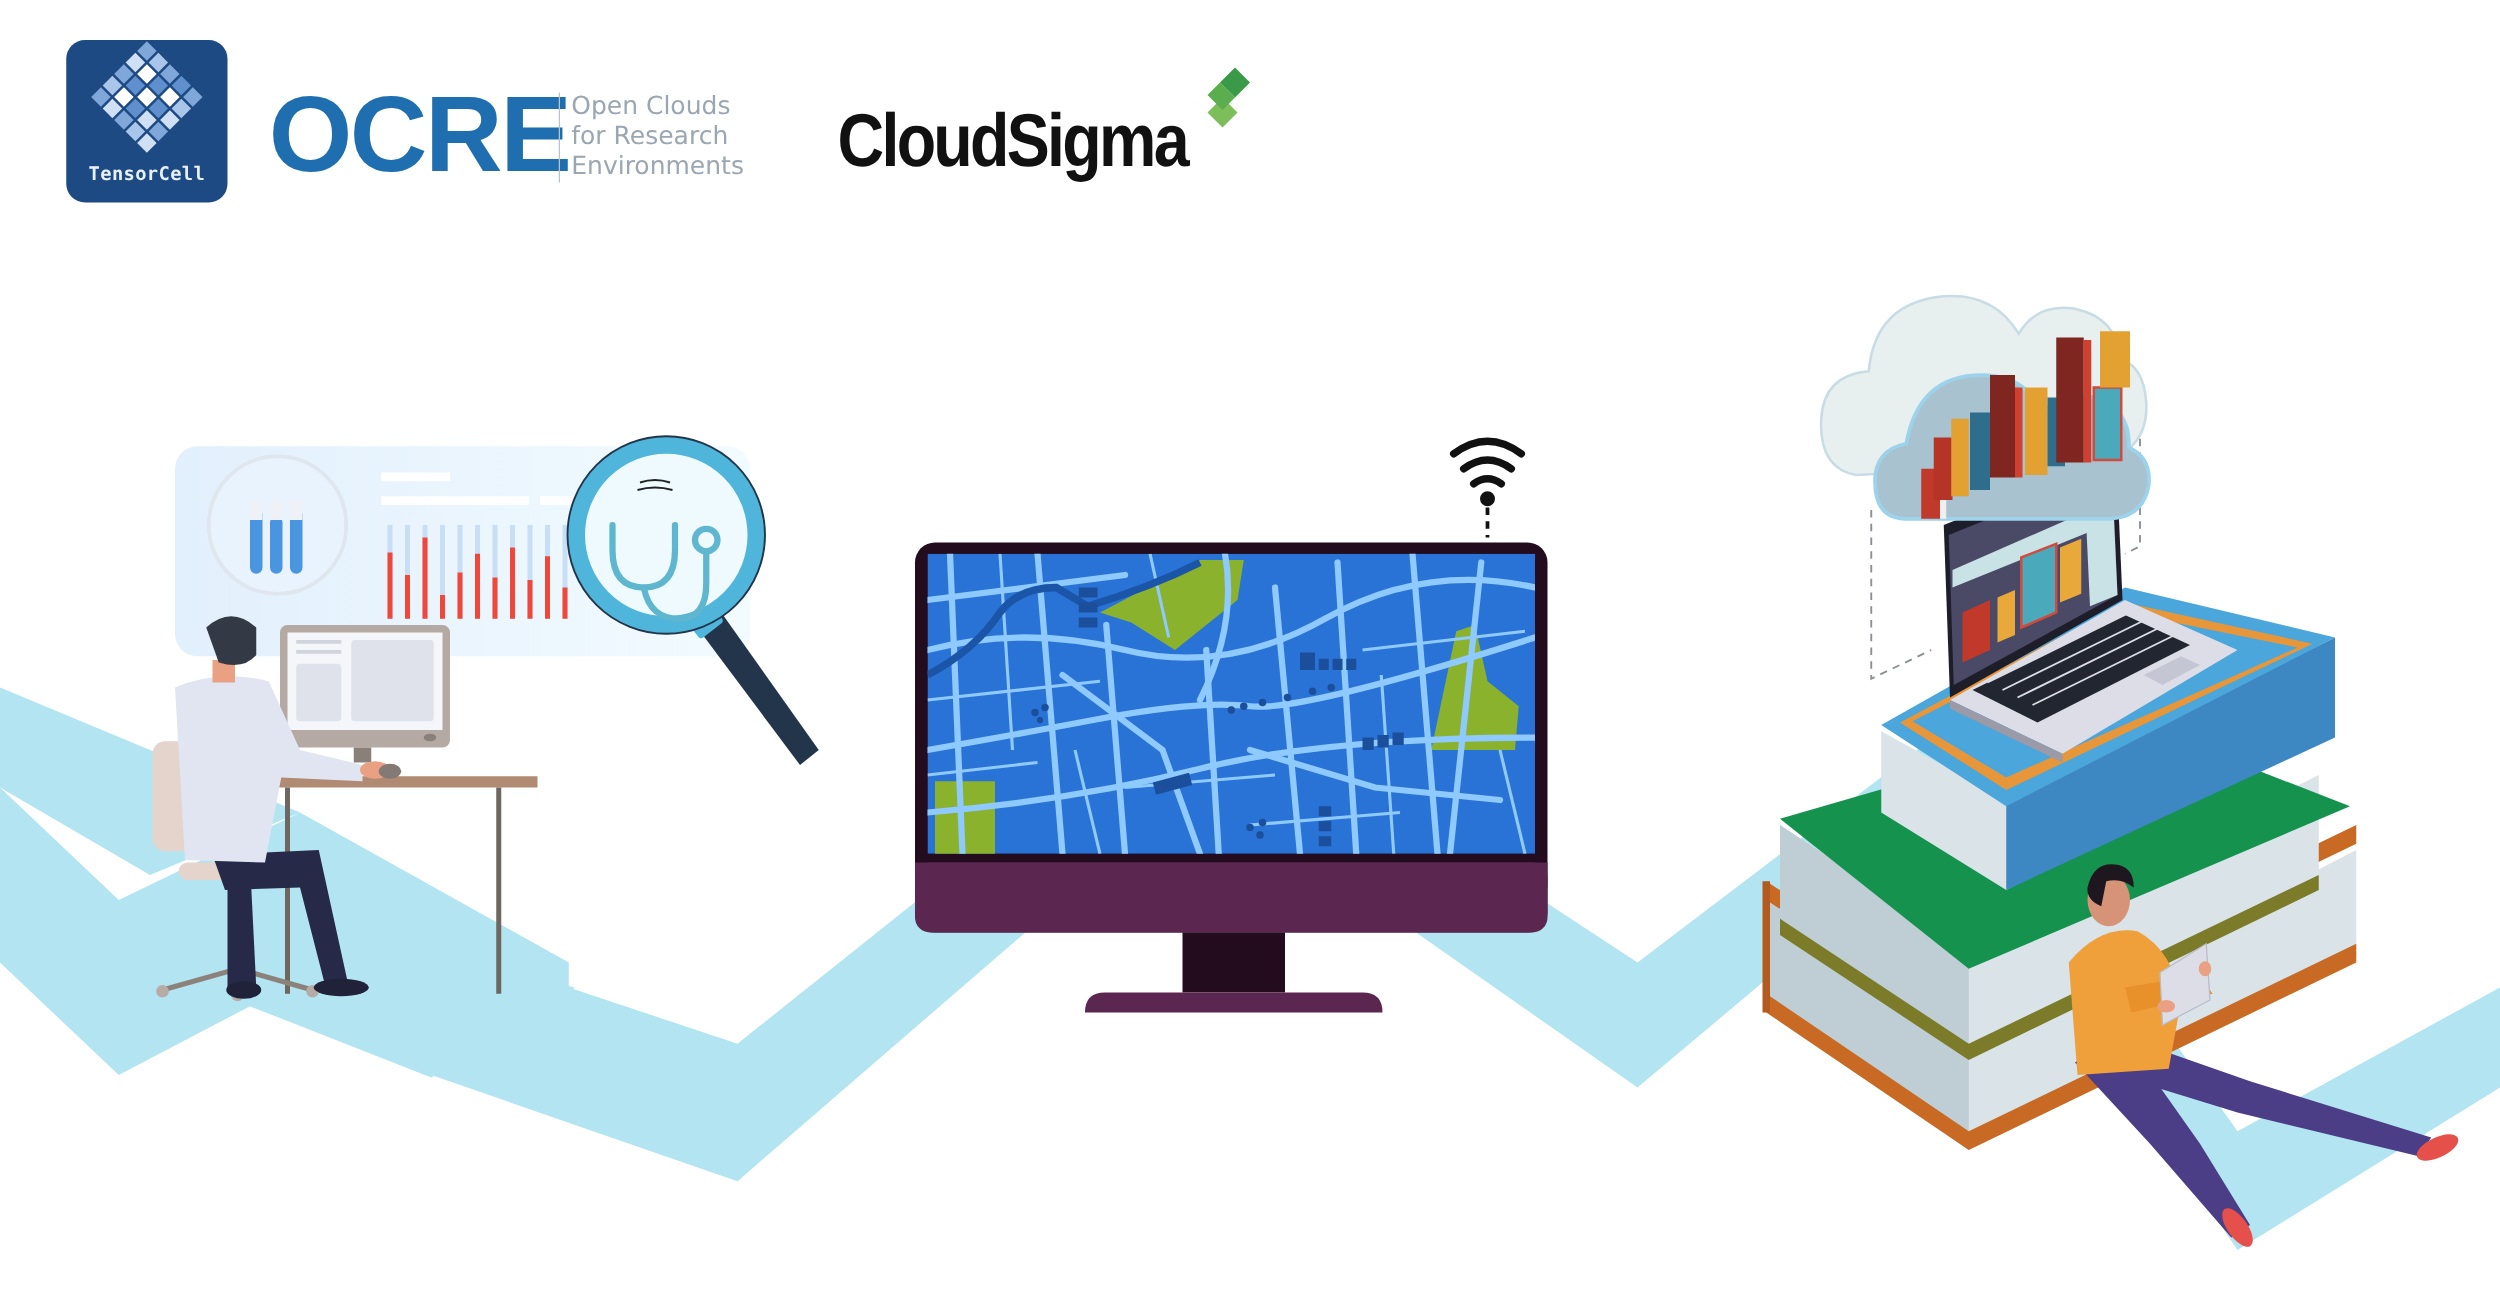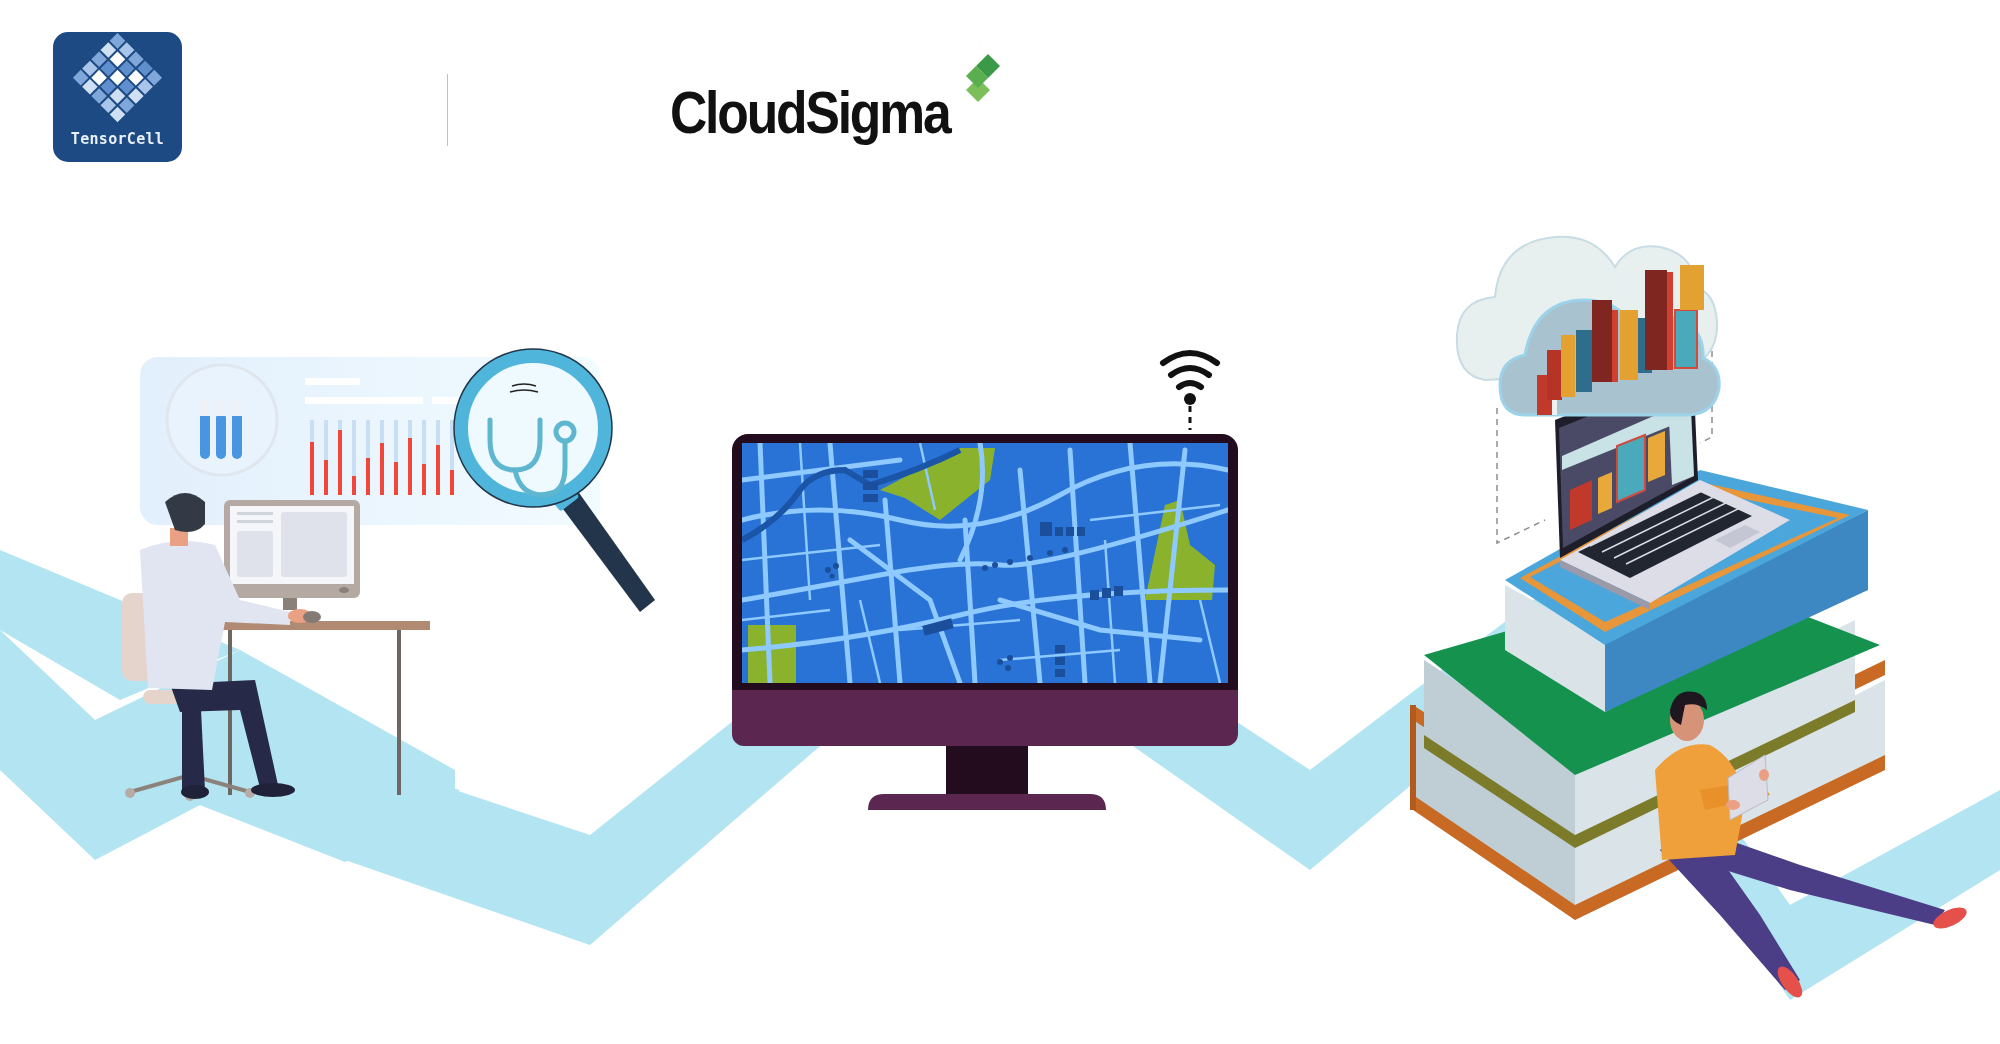--- a/index.html
+++ b/index.html
@@ -55,21 +55,27 @@
           <rect x="-10" y="16" width="11" height="11"></rect>
           <rect x="3" y="16" width="11" height="11" fill="#a9c6ea"></rect>
           <rect x="16" y="16" width="11" height="11" fill="#cfe0f4"></rect>
       </g>
     </g>
   </svg>
   <div class="tc-text">TensorCell</div>
 </div>
 
 <div class="logo-ocre">
+  <div class="ocre-word">OCRE</div>
   <div class="ocre-sep"></div>
+  <div class="ocre-tag">
+    <div>Open Clouds</div>
+    <div>for Research</div>
+    <div>Environments</div>
+  </div>
 </div>
 
 <div class="logo-cloudsigma">
   <div class="cs-word">CloudSigma</div>
   <svg width="70" height="70" viewBox="0 0 70 70">
     <polygon points="30,4 52,26 40,38 28,26 40,14" fill="#3a9a48"></polygon>
     <polygon points="8,40 30,62 42,50 30,38 18,50" fill="#7cbf5a"></polygon>
     <polygon points="28,26 40,38 30,48 18,36" fill="#5aae4e"></polygon>
   </svg>
 </div>

